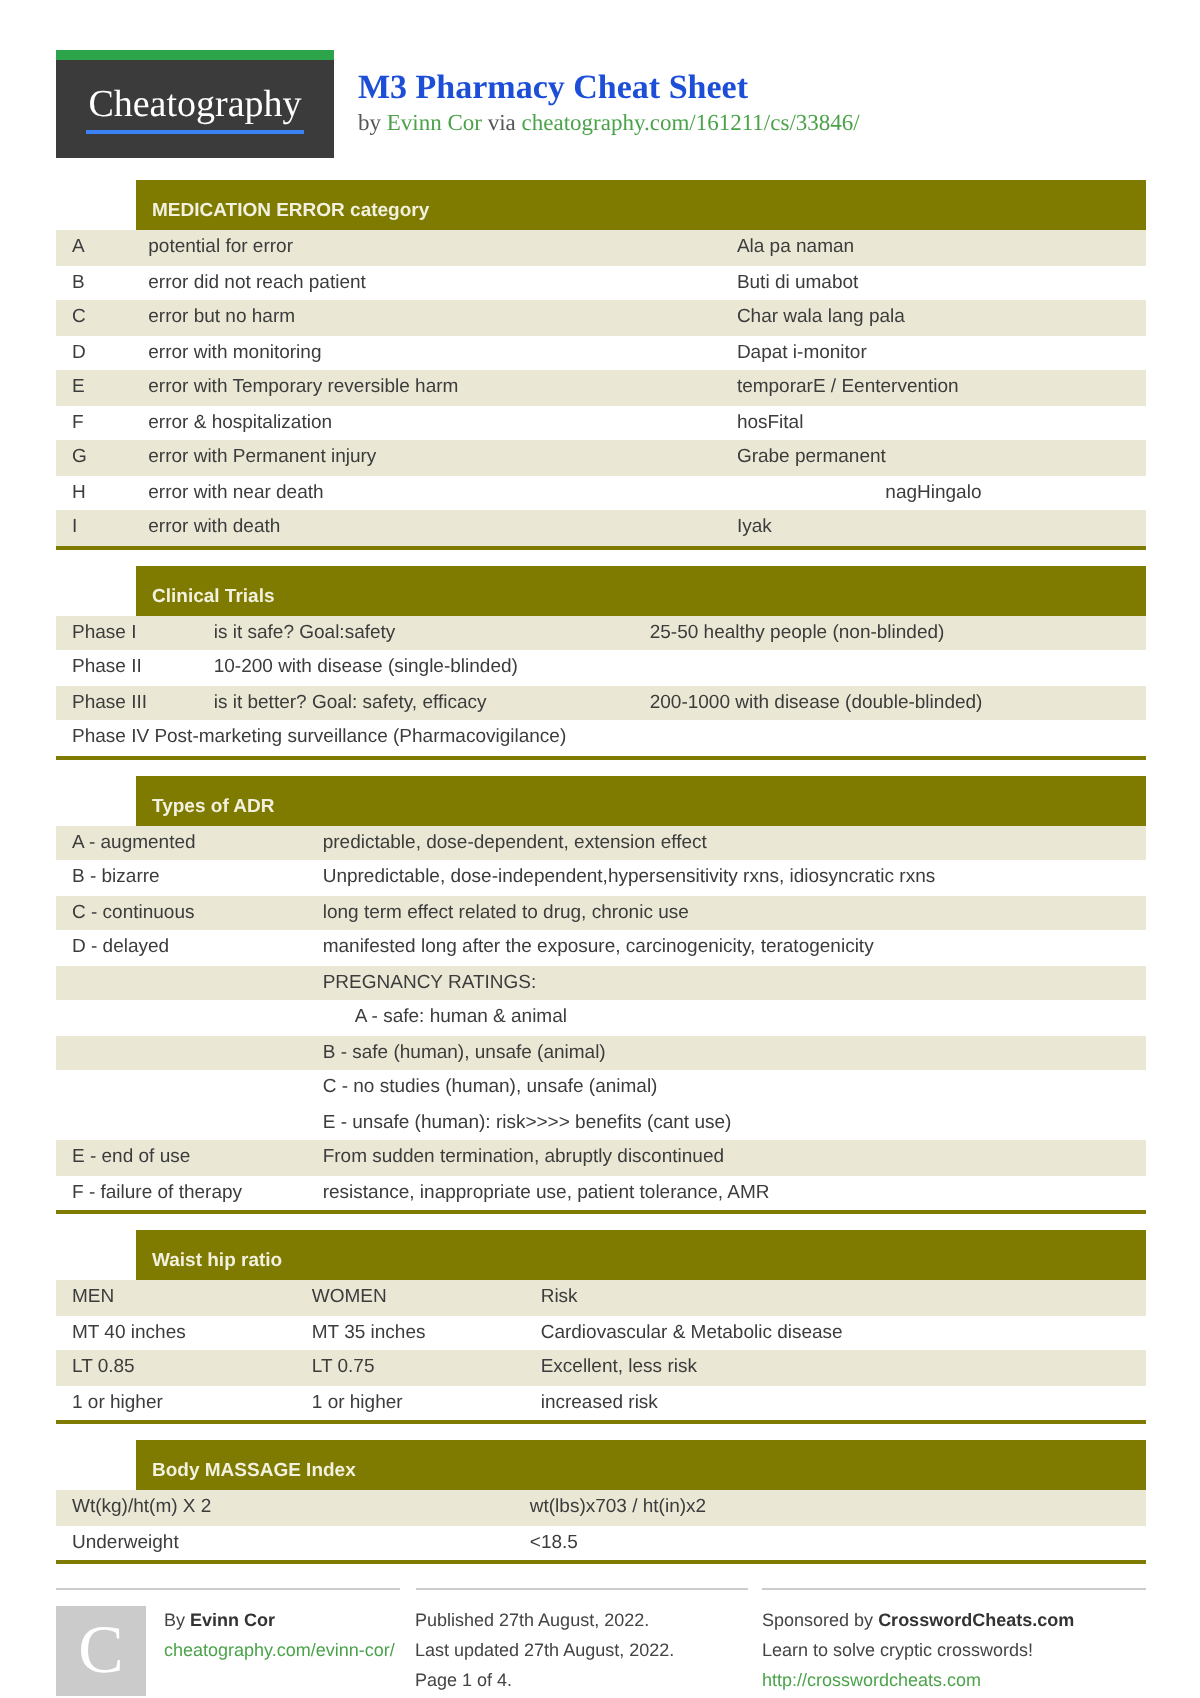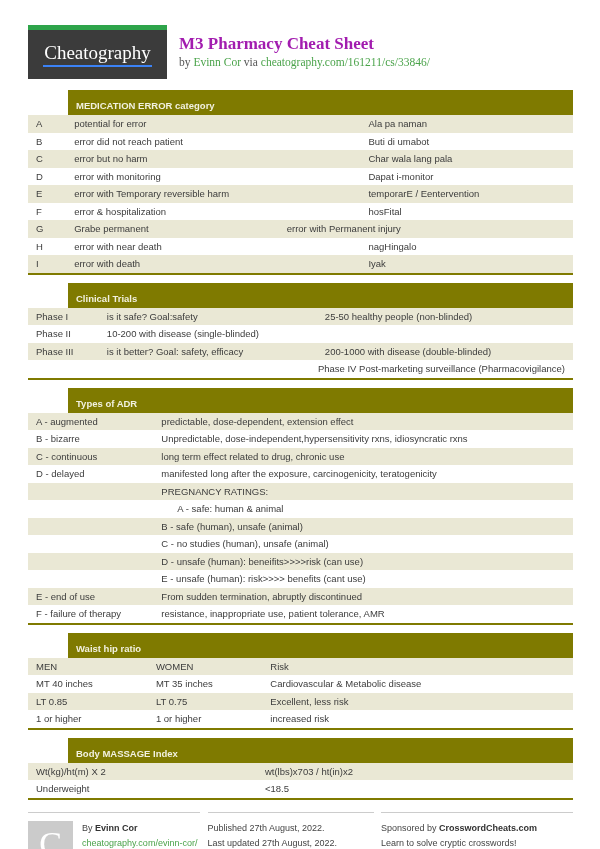--- a/index.html
+++ b/index.html
@@ -17,40 +17,40 @@
     width:139px; height:54px; background:#3b3b3b;
     display:flex; flex-direction:column; flex:none; cursor:pointer;
   }
   .logo-bar { height:5px; background:#2ea44a; flex:none; }
   .logo-text {
     margin:auto;
     color:#ffffff; font-family:"Liberation Serif", serif; font-size:19px;
     border-bottom:2px solid #3b82f6; padding:0 1px 1px;
   }
   .header-text { padding:9px 0 0 12px; font-family:"Liberation Serif", serif; }
-  .page-title { margin:0; font-size:17px; line-height:19px; color:#a21caf; font-weight:bold; }
+  .page-title { margin:0; font-size:17px; line-height:19px; color:#1d4ed8; font-weight:bold; }
   .byline { font-size:11.5px; color:#555; margin-top:3px; }
   .byline a { color:#4aa34a; text-decoration:none; cursor:pointer; }
 
   
   .card { margin-bottom:8px; border-bottom:2px solid #7f7a00; }
   .card-header {
     background:#7f7a00; color:#f2f1df;
     font-weight:bold; font-size:9.5px; line-height:10px;
     padding:11px 8px 4px;
     margin-left:40px;
   }
   .trow { display:flex; background:#ffffff; }
   .trow.shade { background:#eae8d5; }
   .tcell {
     padding:4px 8px 4px 8px; font-size:9.5px; line-height:9.5px;
     box-sizing:border-box; flex:none;
     white-space:nowrap; overflow:hidden;
   }
-  .tcell.full { width:100% !important;text-align:right; }
+  .tcell.full { width:100% !important; }
 
   
   .footer { display:flex; justify-content:space-between; margin-top:12px; }
   .fcol { border-top:1px solid #cccccc; padding-top:8px; font-size:9px; line-height:15px; color:#444; }
   .fcol-1 { width:172px; display:flex; }
   .fcol-2 { width:166px; }
   .fcol-3 { width:192px; }
   .flogo {
     width:45px; height:45px; background:#cbcbcb; flex:none;
     color:#ffffff; font-family:"Liberation Serif", serif; font-size:34px;
@@ -109,27 +109,27 @@
           <div class="tcell" style="width: 54%;">error with Temporary reversible harm</div>
           <div class="tcell" style="width: 39%;">temporarE / Eentervention</div>
         </div>
         <div class="trow">
           <div class="tcell" style="width: 7%;">F</div>
           <div class="tcell" style="width: 54%;">error &amp; hospitalization</div>
           <div class="tcell" style="width: 39%;">hosFital</div>
         </div>
         <div class="trow shade">
           <div class="tcell" style="width: 7%;">G</div>
+          <div class="tcell" style="width: 54%;">error with Permanent injury</div>
           <div class="tcell" style="width: 39%;">Grabe permanent</div>
-          <div class="tcell" style="width: 54%;">error with Permanent injury</div>
         </div>
         <div class="trow">
           <div class="tcell" style="width: 7%;">H</div>
           <div class="tcell" style="width: 54%;">error with near death</div>
-          <div class="tcell" style="width: 39%;">nagHingalo</div>
+          <div class="tcell" style="width: 39%; text-align: center;">nagHingalo</div>
         </div>
         <div class="trow shade">
           <div class="tcell" style="width: 7%;">I</div>
           <div class="tcell" style="width: 54%;">error with death</div>
           <div class="tcell" style="width: 39%;">Iyak</div>
         </div>
       </section>
       <section class="card">
         <div class="card-header">Clinical Trials</div>
         <div class="trow shade">
@@ -176,24 +176,20 @@
           <div class="tcell" style="width: 23%;"></div>
           <div class="tcell" style="width: 77%; margin-left: 16px;">A - safe: human &amp; animal</div>
         </div>
         <div class="trow shade">
           <div class="tcell" style="width: 23%;"></div>
           <div class="tcell" style="width: 77%;">B - safe (human), unsafe (animal)</div>
         </div>
         <div class="trow">
           <div class="tcell" style="width: 23%;"></div>
           <div class="tcell" style="width: 77%;">C - no studies (human), unsafe (animal)</div>
-        </div>
-        <div class="trow shade">
-          <div class="tcell" style="width: 23%;"></div>
-          <div class="tcell" style="width: 77%;">D - unsafe (human): beneifits&gt;&gt;&gt;&gt;risk (can use)</div>
         </div>
         <div class="trow">
           <div class="tcell" style="width: 23%;"></div>
           <div class="tcell" style="width: 77%;">E - unsafe (human): risk&gt;&gt;&gt;&gt; benefits (cant use)</div>
         </div>
         <div class="trow shade">
           <div class="tcell" style="width: 23%;">E - end of use</div>
           <div class="tcell" style="width: 77%;">From sudden termination, abruptly discontinued</div>
         </div>
         <div class="trow">

